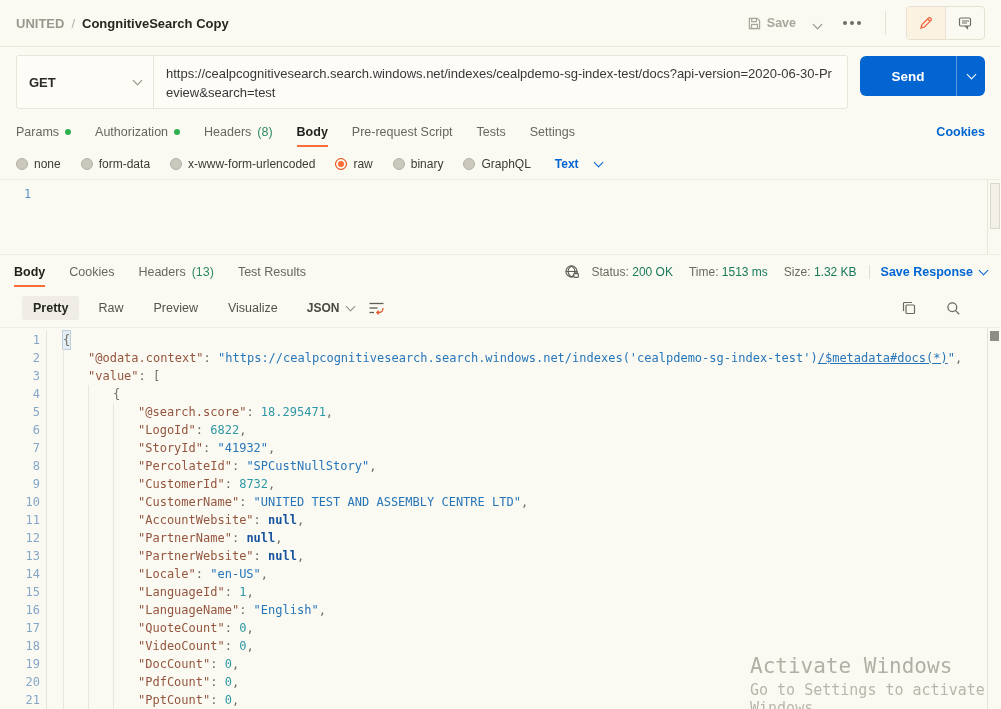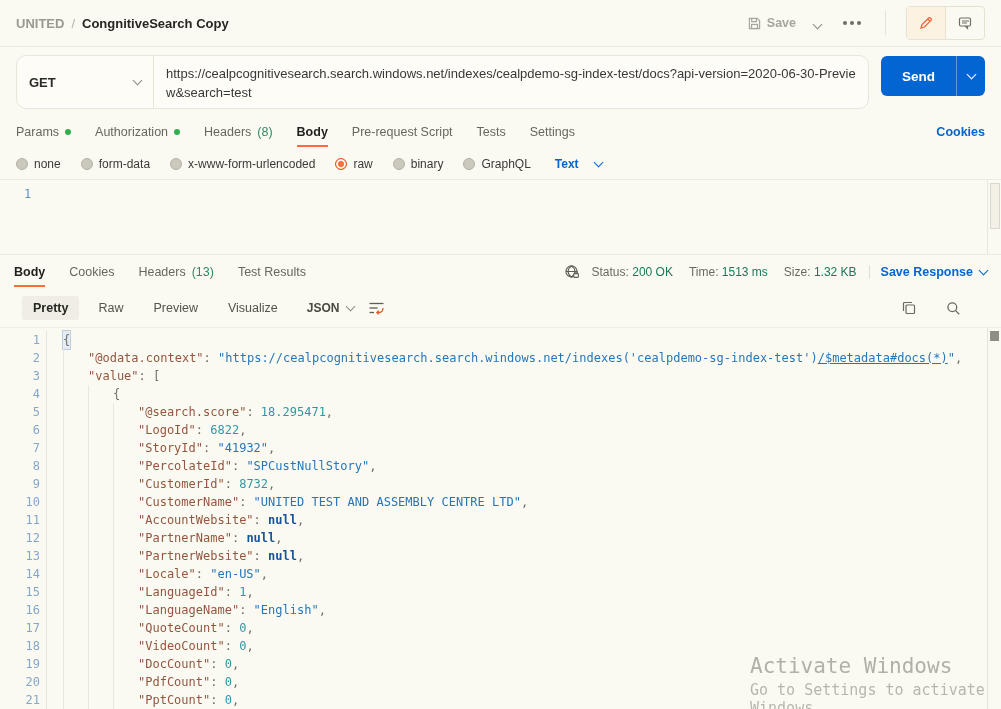--- a/index.html
+++ b/index.html
@@ -21,26 +21,26 @@
   .dots{display:flex;gap:3px;padding:0 4px;}
   .dots i{width:4px;height:4px;border-radius:50%;background:#6e6c64;}
   .vdiv{width:1px;height:24px;background:#e4e1d4;margin:0 6px;}
   .seg{display:flex;border:1px solid #e7e1d1;border-radius:4px;overflow:hidden;height:32px;}
   .seg-cell{width:38px;display:flex;align-items:center;justify-content:center;}
   .seg-cell.on{background:#fcf2e2;}
   .seg-cell + .seg-cell{border-left:1px solid #e7e1d1;}
 
   
   .req-row{height:60px;display:flex;align-items:flex-start;padding:8px 16px 0;}
-  .url-box{flex:1;display:flex;border:1px solid #e8e5d9;border-radius:10px;background:#fdfcf6;min-height:52px;}
+  .url-box{flex:1;display:flex;border:1px solid #e8e5d9;border-radius:3px;background:#fdfcf6;min-height:52px;}
   .method{width:112px;display:flex;align-items:center;justify-content:space-between;
           padding:0 12px;border-right:1px solid #e8e5d9;font-size:13px;font-weight:700;color:#2a2a26;cursor:pointer;}
   .method .chev{color:#8e8c82;}
   .url-text{flex:1;padding:8px 12px 6px;font-size:13px;line-height:19px;color:#38383a;word-break:break-all;cursor:text;}
-  .send-btn{margin-left:12px;margin-top:1px;height:40px;width:104px;background:#0265d2;border-radius:6px;
+  .send-btn{margin-left:12px;margin-top:1px;height:40px;width:125px;background:#0265d2;border-radius:6px;
             display:flex;align-items:center;color:#fff;cursor:pointer;}
   .send-label{flex:1;text-align:center;font-size:13.5px;font-weight:700;}
   .send-caret{width:28px;height:100%;display:flex;align-items:center;justify-content:center;border-left:1px solid rgba(255,255,255,.35);}
 
   
   .req-tabs{height:34px;display:flex;align-items:center;padding:0 16px;}
   .rtab{display:flex;align-items:center;gap:6px;font-size:12.5px;color:#68665e;margin-right:24px;
         height:34px;cursor:pointer;position:relative;}
   .rtab.active{color:#1f1f1c;font-weight:600;}
   .rtab.active::after{content:"";position:absolute;left:0;right:0;bottom:2px;height:2px;background:#ff6c37;}

